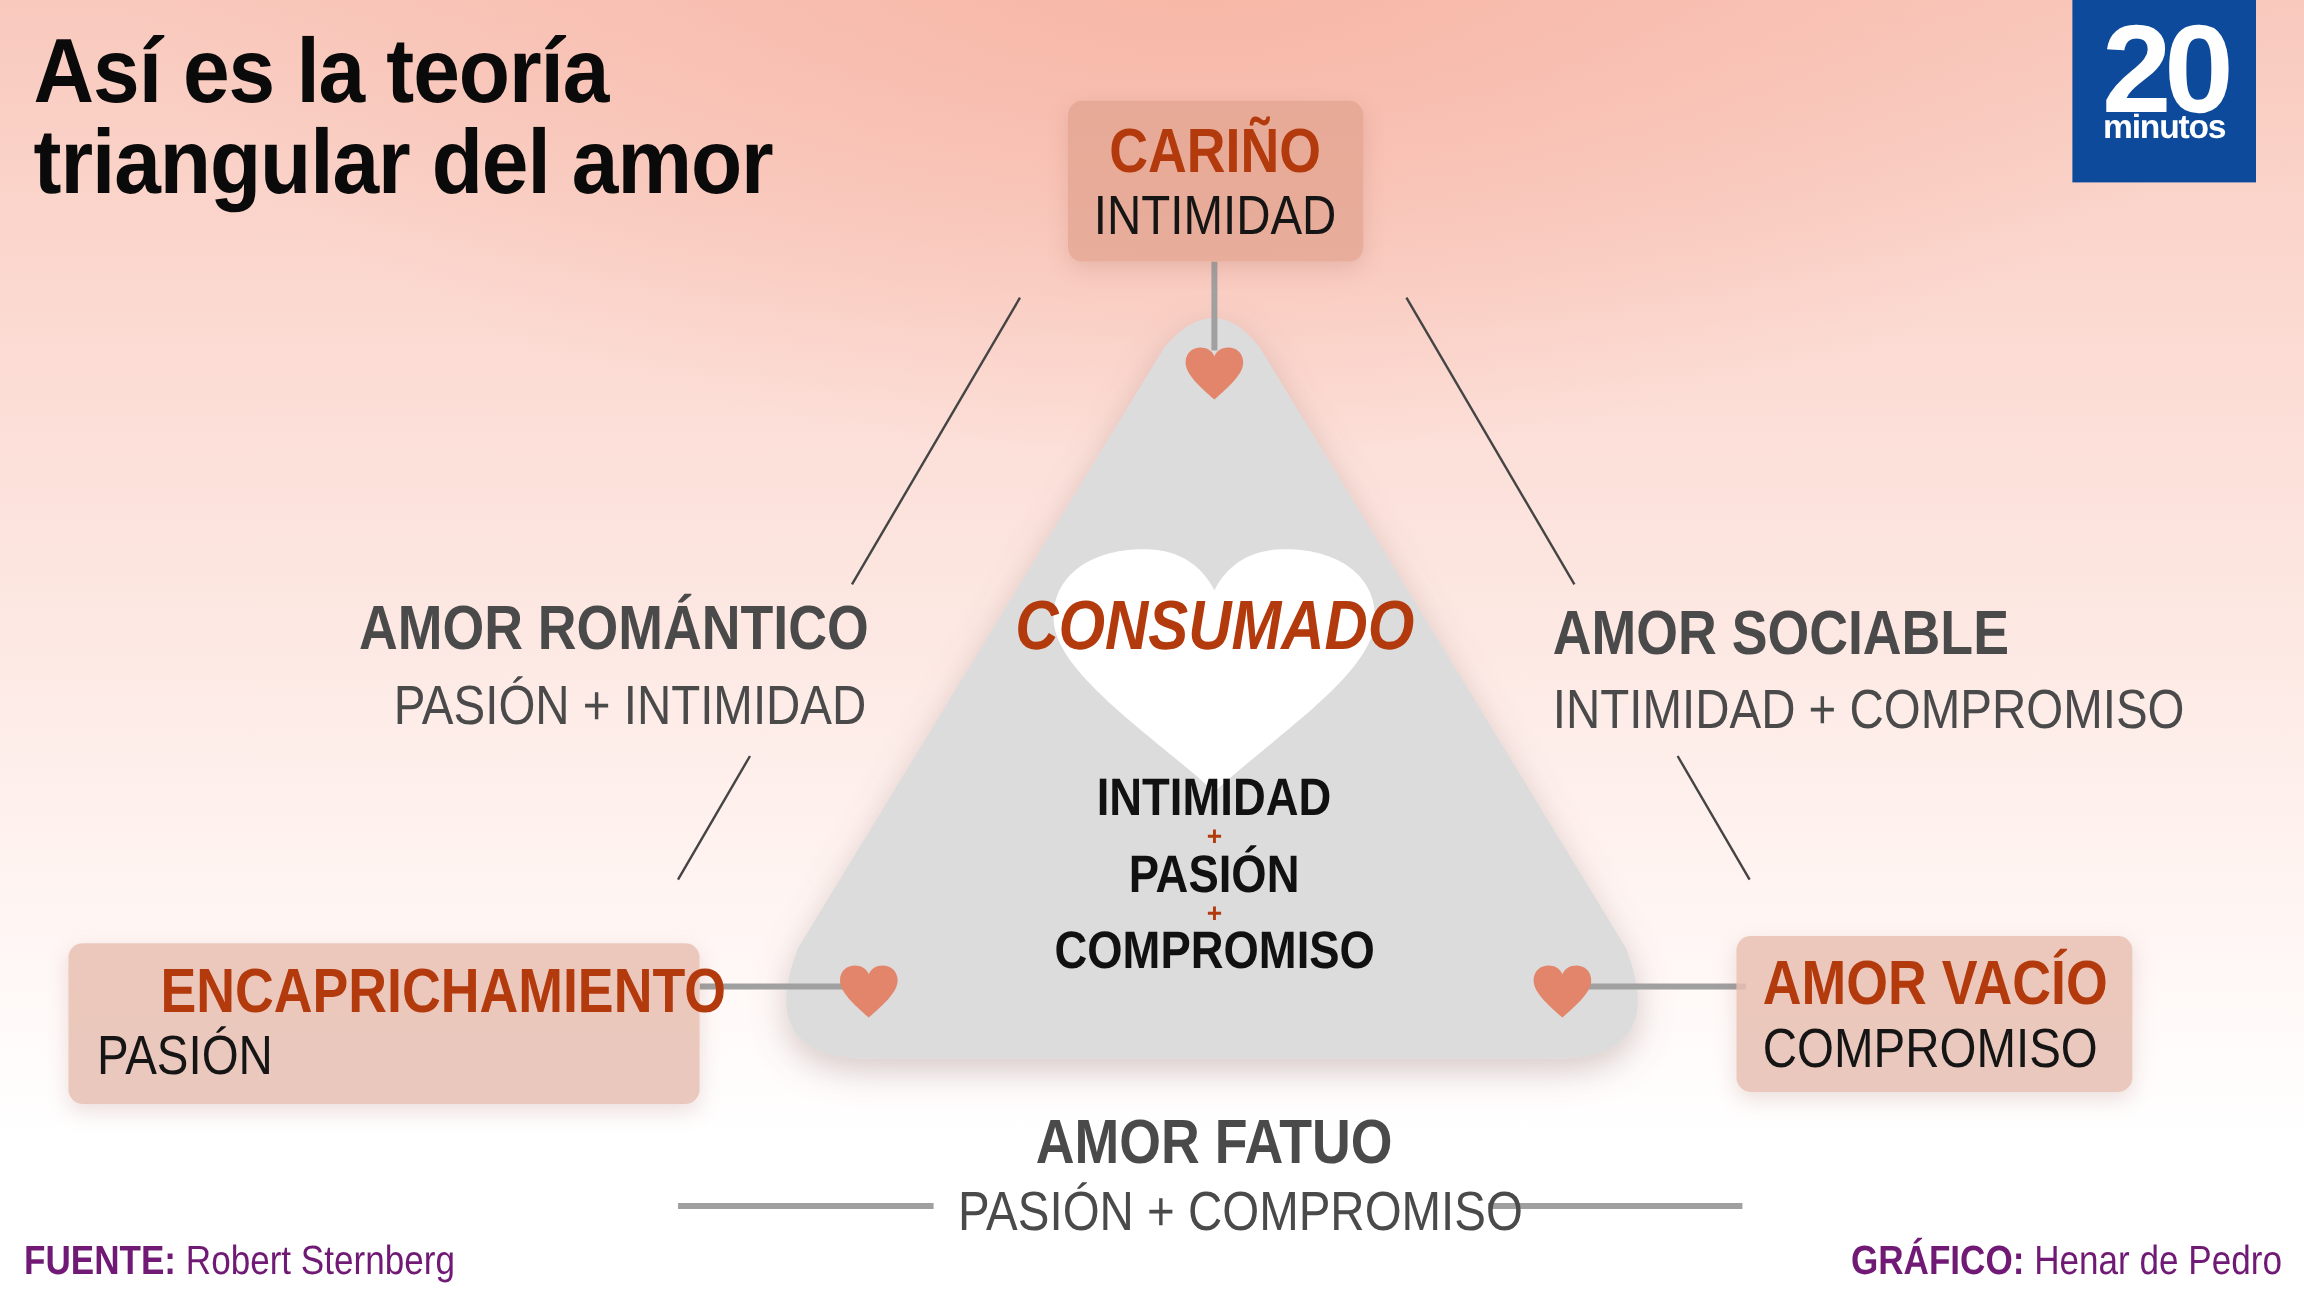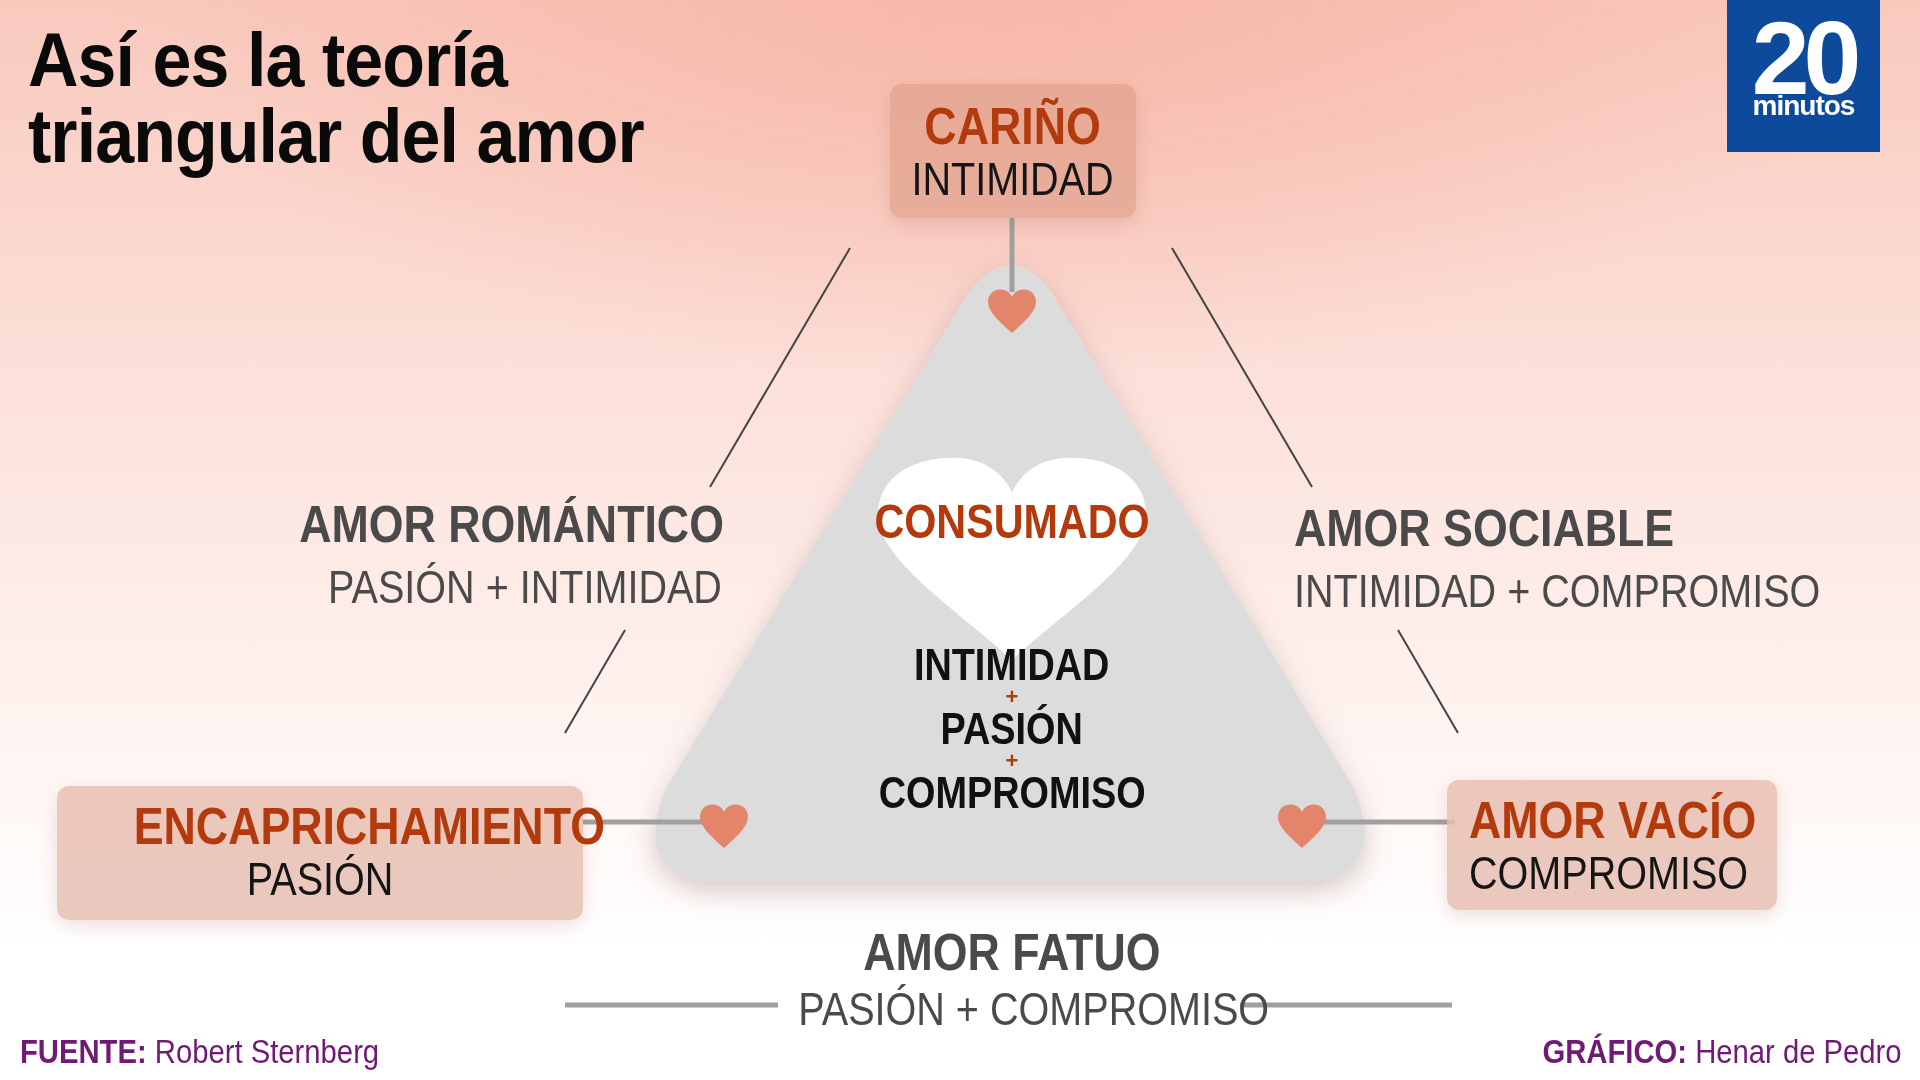--- a/index.html
+++ b/index.html
@@ -80,36 +80,36 @@
   </g>
 
   <g fill="#e2856a">
     <path d="M 1012 333 C 1000 322 988 312 988 302 C 988 292 997 288 1004 290 C 1008 291 1011 294 1012 297 C 1013 294 1016 291 1020 290 C 1027 288 1036 292 1036 302 C 1036 312 1024 322 1012 333 Z"></path>
     <path d="M 724 848 C 712 837 700 827 700 817 C 700 807 709 803 716 805 C 720 806 723 809 724 812 C 725 809 728 806 732 805 C 739 803 748 807 748 817 C 748 827 736 837 724 848 Z"></path>
     <path d="M 1302 848 C 1290 837 1278 827 1278 817 C 1278 807 1287 803 1294 805 C 1298 806 1301 809 1302 812 C 1303 809 1306 806 1310 805 C 1317 803 1326 807 1326 817 C 1326 827 1314 837 1302 848 Z"></path>
   </g>
 </svg>
 
 <div class="abs" style="left:812px; top:490px; width:400px; text-align:center;">
-  <div class="orange" style="font-size:48px; line-height:64px;"><span class="condensed">CONSUMADO</span></div>
+  <div class="orange" style="font-size:58px; line-height:64px;font-style:italic;"><span class="condensed">CONSUMADO</span></div>
 </div>
 <div class="abs" style="left:842px; top:642px; width:340px; text-align:center; font-weight:700; color:#111;">
   <div style="font-size:44px; line-height:46px;"><span class="condensed">INTIMIDAD</span></div>
   <div style="font-size:22px; line-height:18px; color:#b33a0c;">+</div>
   <div style="font-size:44px; line-height:46px;"><span class="condensed">PASIÓN</span></div>
   <div style="font-size:22px; line-height:18px; color:#b33a0c;">+</div>
   <div style="font-size:44px; line-height:46px;"><span class="condensed">COMPROMISO</span></div>
 </div>
 
 <div class="abs box" style="left:890px; top:84px; width:246px; height:134px; text-align:center;">
   <div class="orange lbl-main" style="margin-top:14px;"><span class="condensed">CARIÑO</span></div>
   <div class="dark lbl-sub"><span class="condensed">INTIMIDAD</span></div>
 </div>
 
-<div class="abs box light" style="left:57px; top:786px; width:526px; height:134px; text-align:center;">
+<div class="abs box light" style="left:57px; top:786px; width:526px; height:134px; text-align:left;">
   <div class="orange lbl-main" style="margin:12px 24px 0 0;"><span class="condensed" style="transform-origin:right;">ENCAPRICHAMIENTO</span></div>
   <div class="dark lbl-sub" style="margin-right:24px;"><span class="condensed" style="transform-origin:right;">PASIÓN</span></div>
 </div>
 
 <div class="abs box light" style="left:1447px; top:780px; width:330px; height:130px; text-align:right;">
   <div class="orange lbl-main" style="margin:12px 0 0 22px;"><span class="condensed" style="transform-origin:left;">AMOR VACÍO</span></div>
   <div class="dark lbl-sub" style="margin-left:22px;"><span class="condensed" style="transform-origin:left;">COMPROMISO</span></div>
 </div>
 
 <div class="abs" style="left:230px; top:496px; width:492px; text-align:right;">

